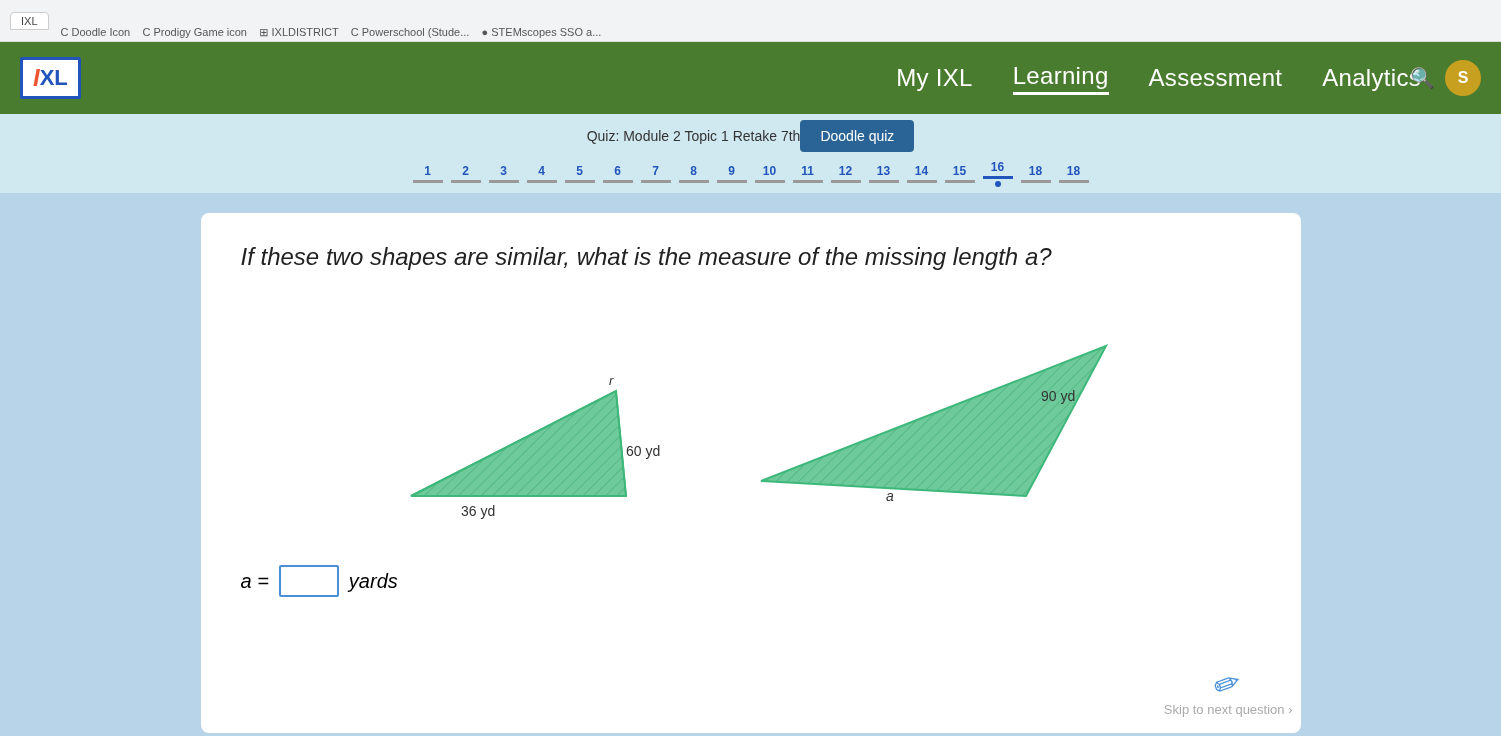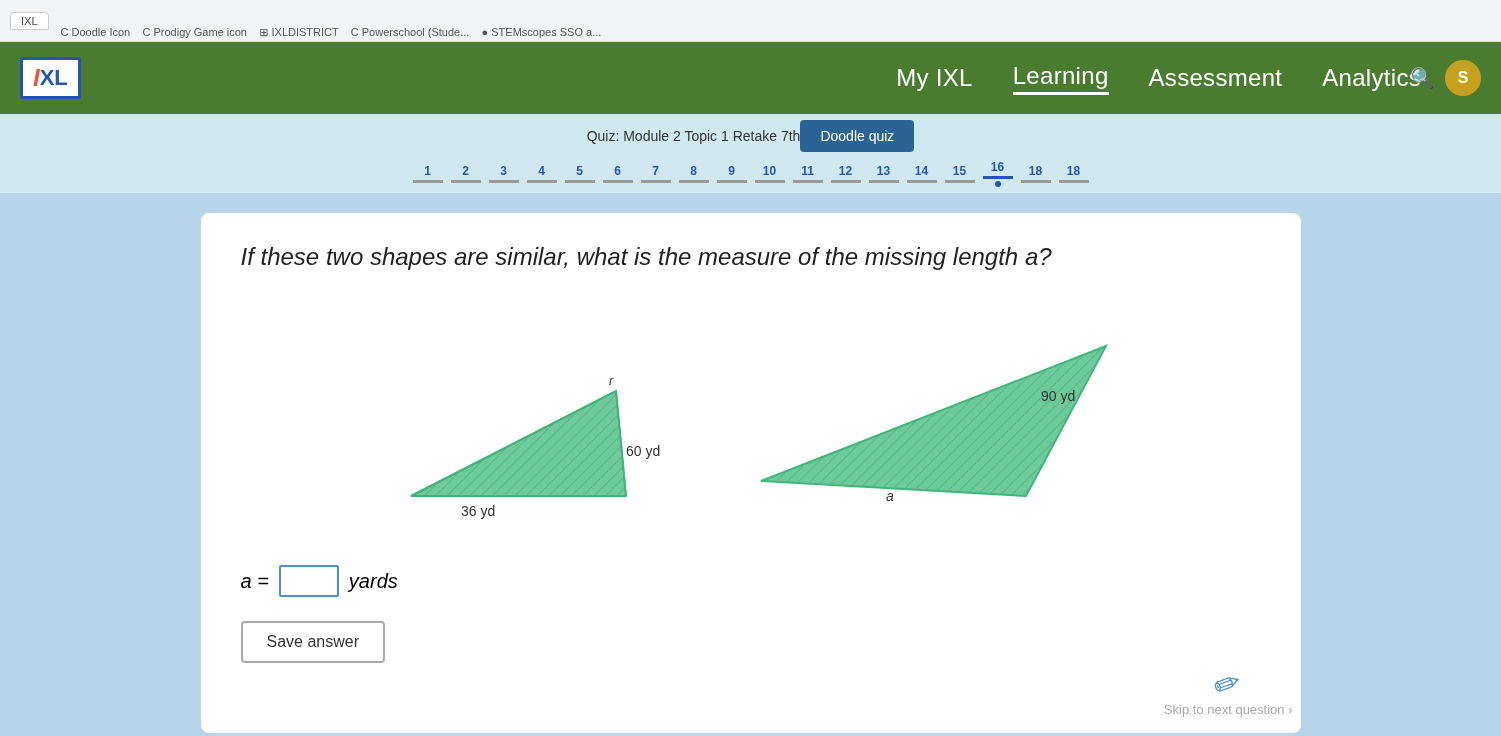--- a/index.html
+++ b/index.html
@@ -430,21 +430,20 @@
 
     </div>
 
     
     <div class="answer-area">
       <span>a =</span>
       <input class="answer-input" type="text" value="" style="">
       <span>yards</span>
     </div>
 
-    <button class="save-answer-btn">Save answer</button>
 
     
     <div class="skip-next">Skip to next question ›</div>
 
     
     <div class="pencil-icon">✏</div>
 
   </div>
 </div>
 

